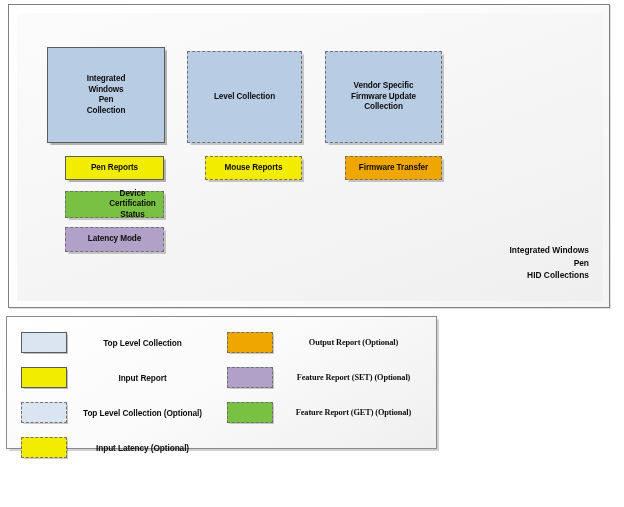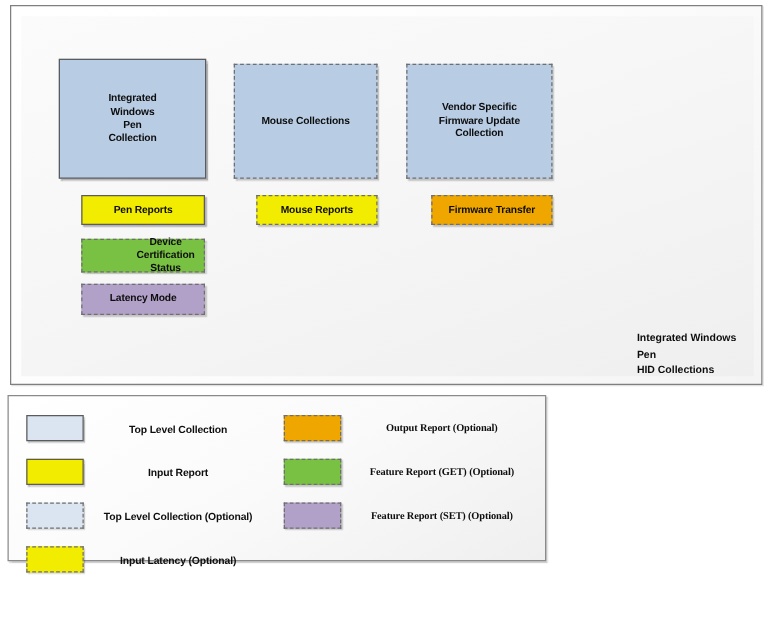--- a/index.html
+++ b/index.html
@@ -56,21 +56,22 @@
     border: 1.6px dashed #6f6f6f;
     box-shadow: 1.5px 1.5px 1px rgba(0,0,0,0.20);
   }
 
   .collection-box { font-size: 8.2px; }
   .report-box { font-size: 8.2px; }
 
   #panel-caption {
     position: absolute;
     right: 14px;
-    bottom: 0;
+    bottom: 20px;
+    text-align: right;
     font-size: 8.4px;
     font-weight: bold;
     color: #0d0d0d;
     line-height: 1.45;
   }
 
   
   #legend-panel {
     position: absolute;
     left: 6px;
@@ -115,21 +116,21 @@
     letter-spacing: -0.1px;
   }
 </style>
 </head>
 <body>
 
 <div id="diagram-panel">
   <div id="diagram-inner">
     <div id="collections-layer">
         <div class="box collection-box box-solid" style="left: 30px; top: 34px; width: 118px; height: 96px; background: rgb(184, 204, 228);">Integrated<br>Windows<br>Pen<br>Collection</div>
-        <div class="box collection-box box-dashed" style="left: 170px; top: 38px; width: 115px; height: 92px; background: rgb(184, 204, 228);">Mouse Collections</div>
+        <div class="box collection-box box-dashed" style="left: 170px; top: 38px; width: 115px; height: 92px; background: rgb(184, 204, 228);">Level Collection</div>
         <div class="box collection-box box-dashed" style="left: 308px; top: 38px; width: 117px; height: 92px; background: rgb(184, 204, 228);">Vendor Specific<br>Firmware Update<br>Collection</div>
       </div>
     <div id="reports-layer">
         <div class="box report-box box-solid" style="left: 48px; top: 143px; width: 99px; height: 24px; background: rgb(242, 236, 0);">Pen Reports</div>
         <div class="box report-box box-dashed" style="left: 188px; top: 143px; width: 97px; height: 24px; background: rgb(242, 236, 0);">Mouse Reports</div>
         <div class="box report-box box-dashed" style="left: 328px; top: 143px; width: 97px; height: 24px; background: rgb(239, 167, 0);">Firmware Transfer</div>
         <div class="box report-box box-dashed" style="left: 48px; top: 178px; width: 99px; height: 27px; background: rgb(121, 193, 67); padding-left: 36px;">Device Certification<br>Status</div>
         <div class="box report-box box-dashed" style="left: 48px; top: 214px; width: 99px; height: 25px; background: rgb(177, 160, 199);">Latency Mode</div>
       </div>
     <div id="panel-caption">Integrated Windows<br>Pen<br>HID Collections</div>
@@ -154,21 +155,21 @@
         <div class="legend-swatch sw-dashed" style="background: rgb(242, 236, 0);"></div>
         <div class="legend-label">Input Latency (Optional)</div>
       </div>
     </div>
   <div class="legend-col" id="legend-col-right">
       <div class="legend-row">
         <div class="legend-swatch sw-dashed" style="background: rgb(239, 167, 0);"></div>
         <div class="legend-label">Output Report (Optional)</div>
       </div>
       <div class="legend-row">
+        <div class="legend-swatch sw-dashed" style="background: rgb(177, 160, 199);"></div>
+        <div class="legend-label">Feature Report (SET) (Optional)</div>
+      </div>
+      <div class="legend-row">
         <div class="legend-swatch sw-dashed" style="background: rgb(121, 193, 67);"></div>
         <div class="legend-label">Feature Report (GET) (Optional)</div>
-      </div>
-      <div class="legend-row">
-        <div class="legend-swatch sw-dashed" style="background: rgb(177, 160, 199);"></div>
-        <div class="legend-label">Feature Report (SET) (Optional)</div>
       </div>
     </div>
 </div>
 
 </body></html>

